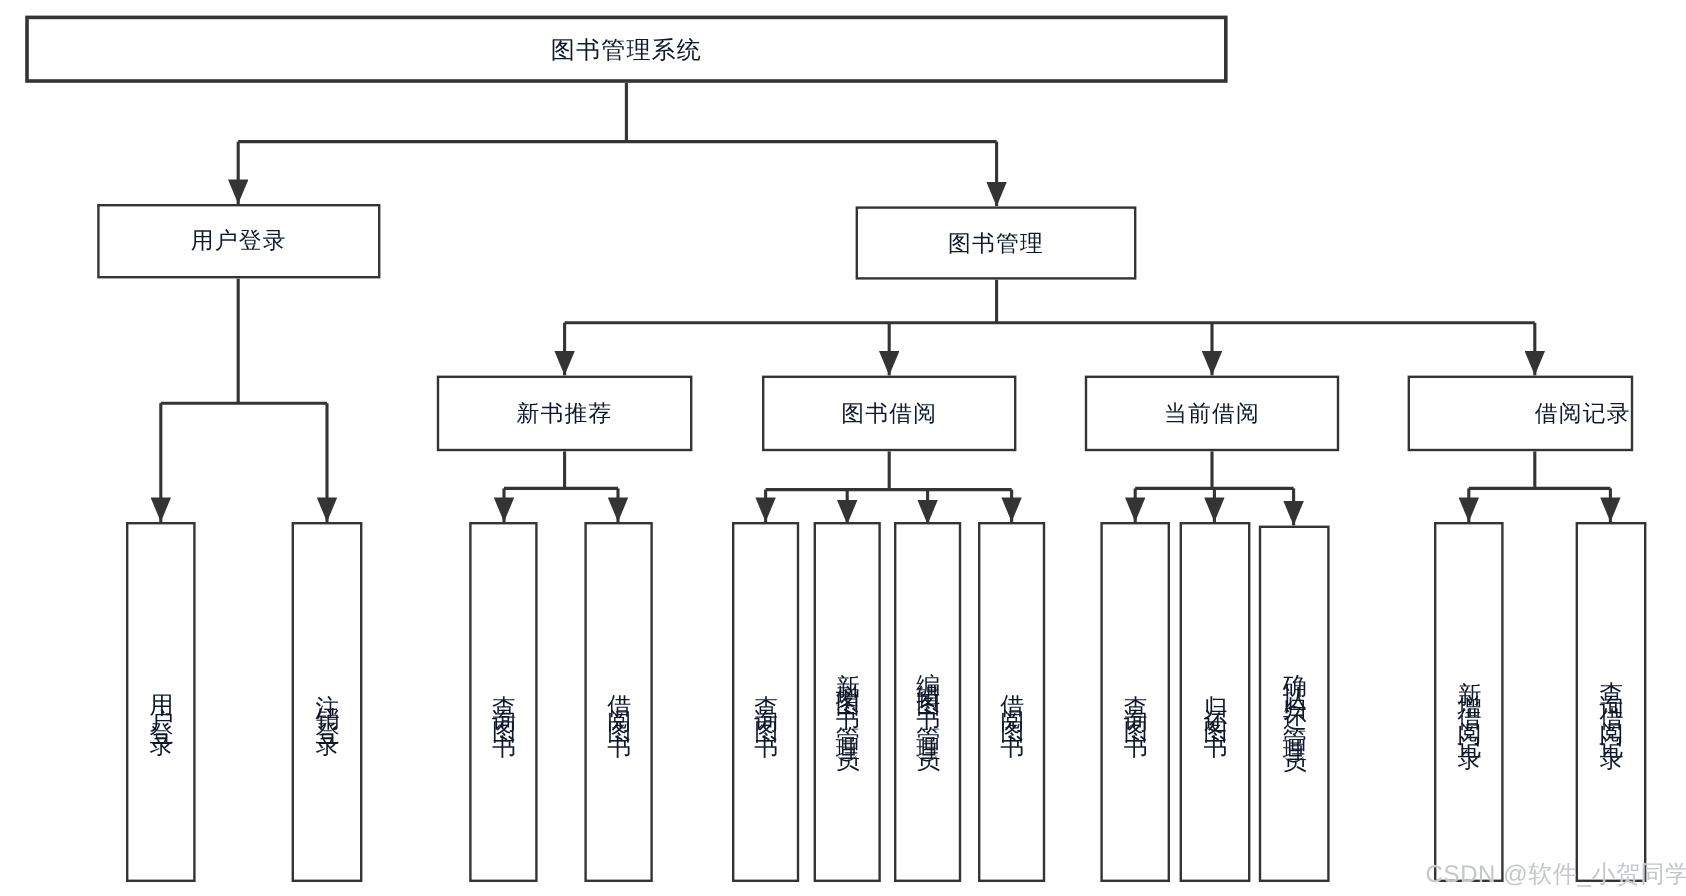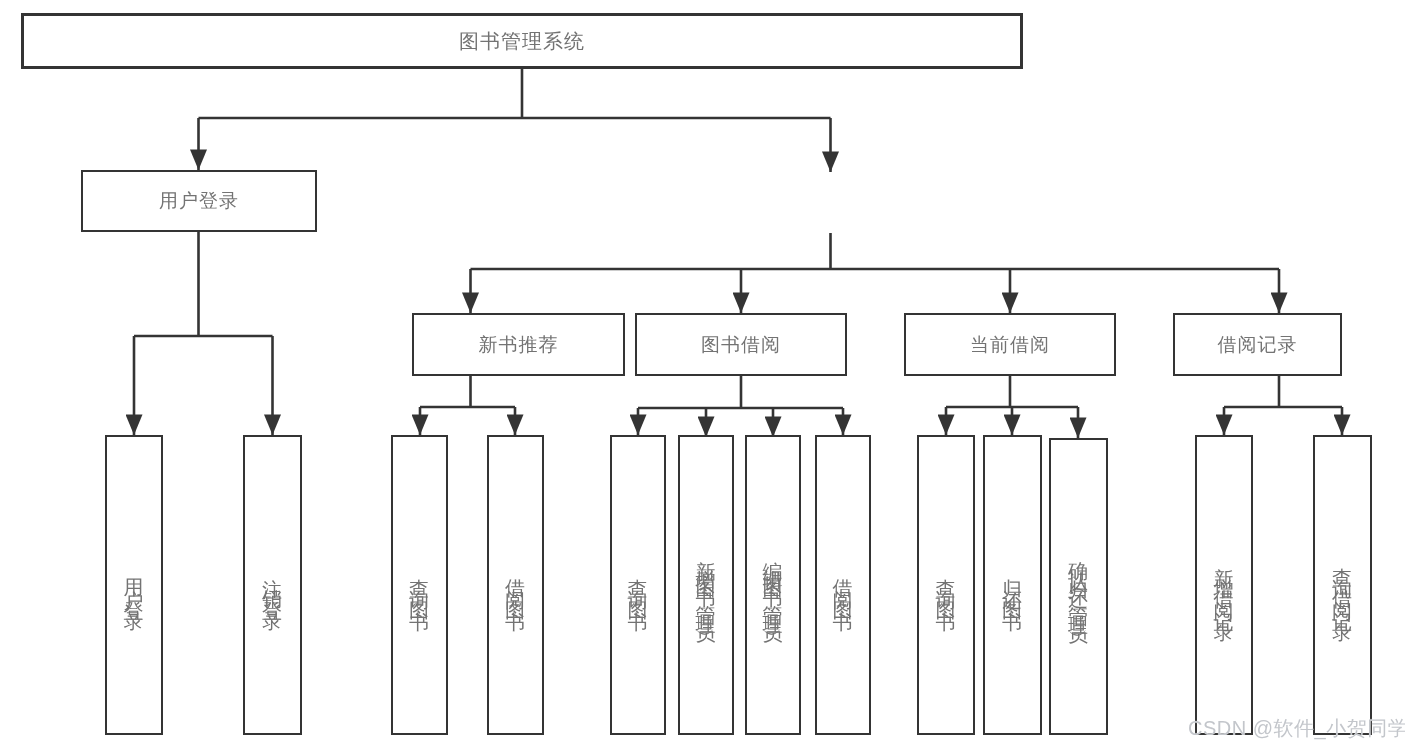--- a/index.html
+++ b/index.html
@@ -28,21 +28,21 @@
   }
   .arrowed { marker-end: url(#arrowhead); }
   .box {
     position: absolute;
     background: #ffffff;
     border: 2.5px solid #343434;
     box-sizing: border-box;
     display: flex;
     align-items: center;
     justify-content: center;
-    color: #737373;
+    color: #0f172a;
     font-size: 19px;
     letter-spacing: 1px;
     white-space: nowrap;
   }
   .box.root {
     left: 21px; top: 13px;
     width: 1002px; height: 56px;
     border-width: 3px;
     font-size: 20px;
   }
@@ -118,31 +118,34 @@
     <path class="ln arrowed" d="M1342,407 V435"></path>
   </svg>
 
   <div class="box root">
     <span>图书管理系统</span>
   </div>
 
   <div class="box hbox" style="left:81px; top:170px; width:236px; height:62px;">
     <span>用户登录</span>
   </div>
+  <div class="box hbox" style="left:713px; top:172px; width:234px; height:61px;">
+    <span>图书管理</span>
+  </div>
 
-  <div class="box hbox" style="left:364px; top:313px; width:213px;margin-left:48px;">
+  <div class="box hbox" style="left:364px; top:313px; width:213px;">
     <span>新书推荐</span>
   </div>
   <div class="box hbox" style="left:635px; top:313px; width:212px;font-family:Liberation Serif, serif;">
     <span>图书借阅</span>
   </div>
   <div class="box hbox" style="left:904px; top:313px; width:212px;font-family:Liberation Serif, serif;">
     <span>当前借阅</span>
   </div>
-  <div class="box hbox" style="left:1173px; top:313px; width:169px;">
+  <div class="box hbox" style="left:1173px; top:313px; width:188px;justify-content:flex-end;">
     <span>借阅记录</span>
   </div>
 
   <div class="box vbox" style="left:105px; width:58px;">
     <span>用户登录</span>
   </div>
   <div class="box vbox" style="left:243px; width:59px;">
     <span>注销登录</span>
   </div>
 

